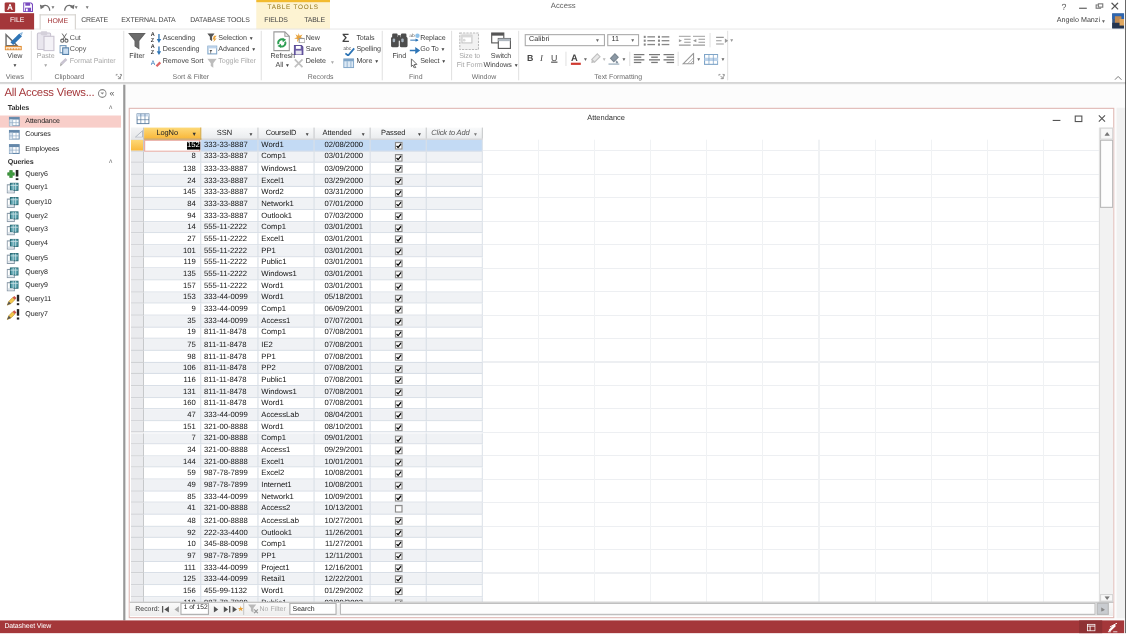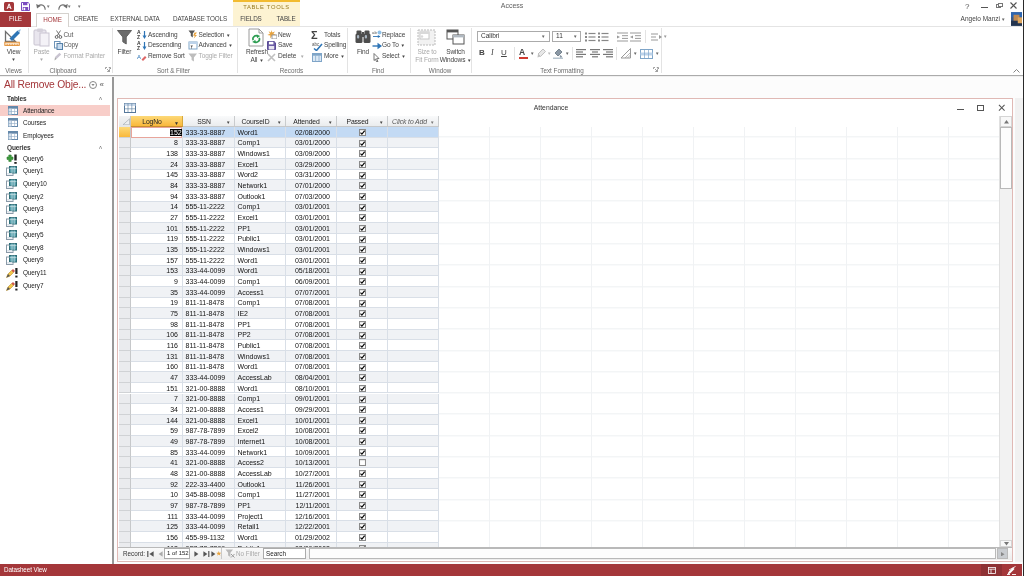--- a/index.html
+++ b/index.html
@@ -320,21 +320,21 @@
     </svg>
 <div class="tx" style="left:633px;top:51px;font-size:4.5px;color:#666;">▼</div>
 <svg class="ab" style="left:640px;top:48.5px" width="13" height="10" viewBox="0 0 13 10">
       <rect x="0.5" y="0.5" width="12" height="9" fill="#fff" stroke="#7FA5C8"></rect>
       <rect x="0.5" y="3.5" width="12" height="3" fill="#BDD3EA"></rect>
       <path d="M4.5 0.5 V9.5 M8.5 0.5 V9.5" stroke="#7FA5C8" stroke-width="0.7"></path>
     </svg>
 <div class="tx" style="left:655px;top:51px;font-size:4.5px;color:#666;">▼</div>
 <div class="ab" style="left:0;top:77px;width:1024px;height:487px;background:#FCFCFC;"></div>
 <div class="ab" style="left:0;top:77px;width:113.5px;height:487px;background:#fff;border-right:2px solid #989898;"></div>
-<div class="tx" style="left:4px;top:78.5px;font-size:10.3px;letter-spacing:-0.2px;color:#A4373A;">All Remove Obje...</div>
+<div class="tx" style="left:4px;top:78.5px;font-size:10.3px;letter-spacing:-0.2px;color:#A4373A;">All Access Views...</div>
 <svg class="ab" style="left:89px;top:81px" width="8" height="8" viewBox="0 0 8 8">
       <circle cx="4" cy="4" r="3.5" fill="none" stroke="#888"></circle>
       <path d="M2.3 3 L4 5 L5.7 3 Z" fill="#888"></path>
     </svg>
 <div class="tx" style="left:99.5px;top:80px;font-size:8px;color:#555;">«</div>
 <div class="tx" style="left:7px;top:94.5px;font-size:6.5px;font-weight:bold;letter-spacing:-0.1px;color:#333;">Tables</div>
 <div class="tx" style="left:99px;top:94.5px;font-size:6px;color:#777;">ʌ</div>
 <div class="ab" style="left:0;top:104.5px;width:110px;height:11.5px;background:#F8CEC9;"></div>
 <svg class="ab" style="left:8px;top:106px" width="10" height="9" viewBox="0 0 10 9">
       <rect x="0.5" y="0.5" width="9" height="8" fill="#fff" stroke="#6588AA"></rect>

